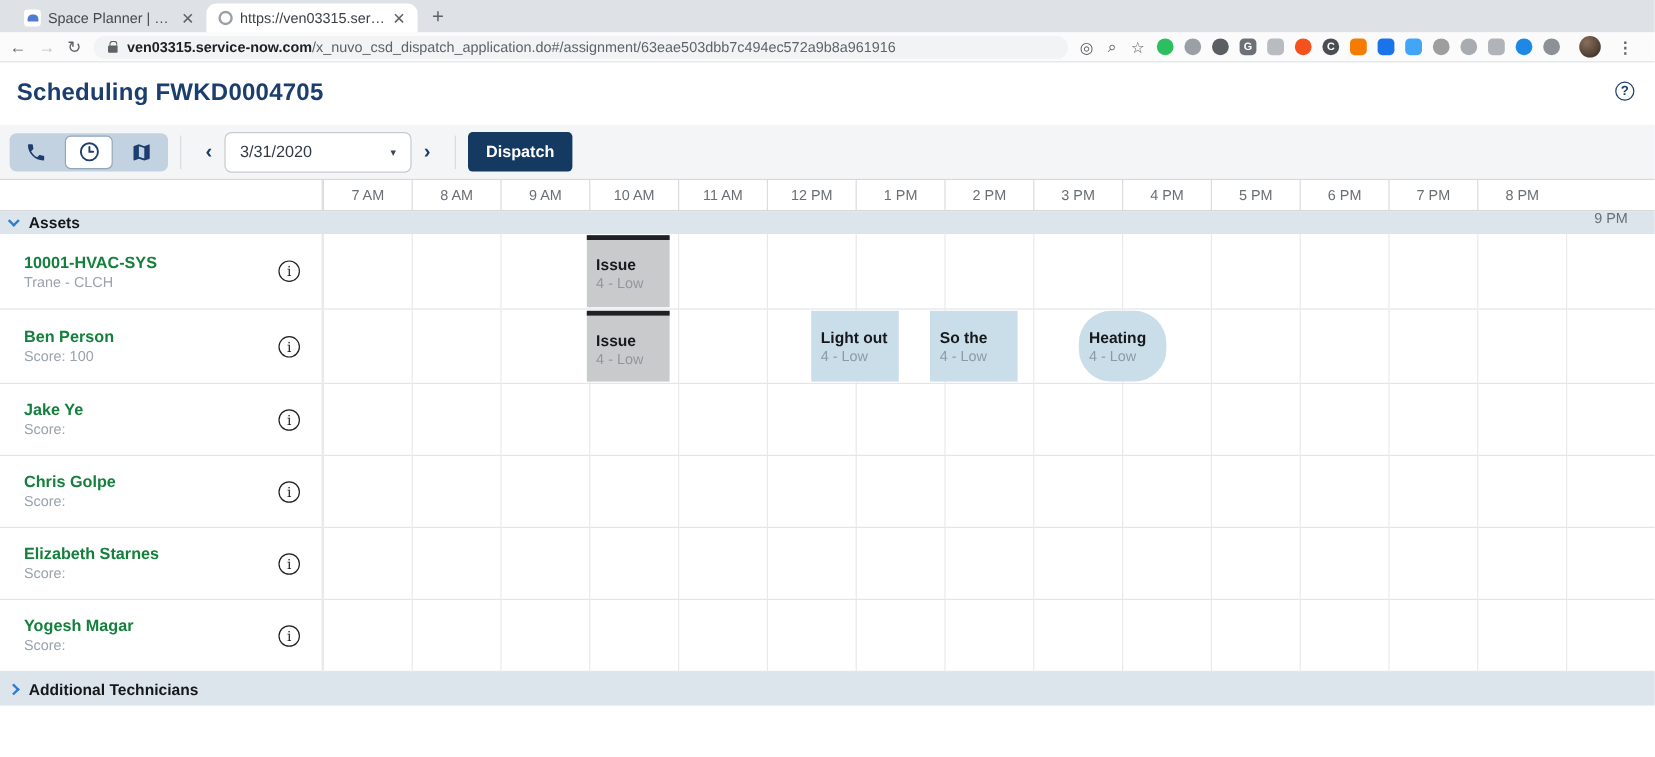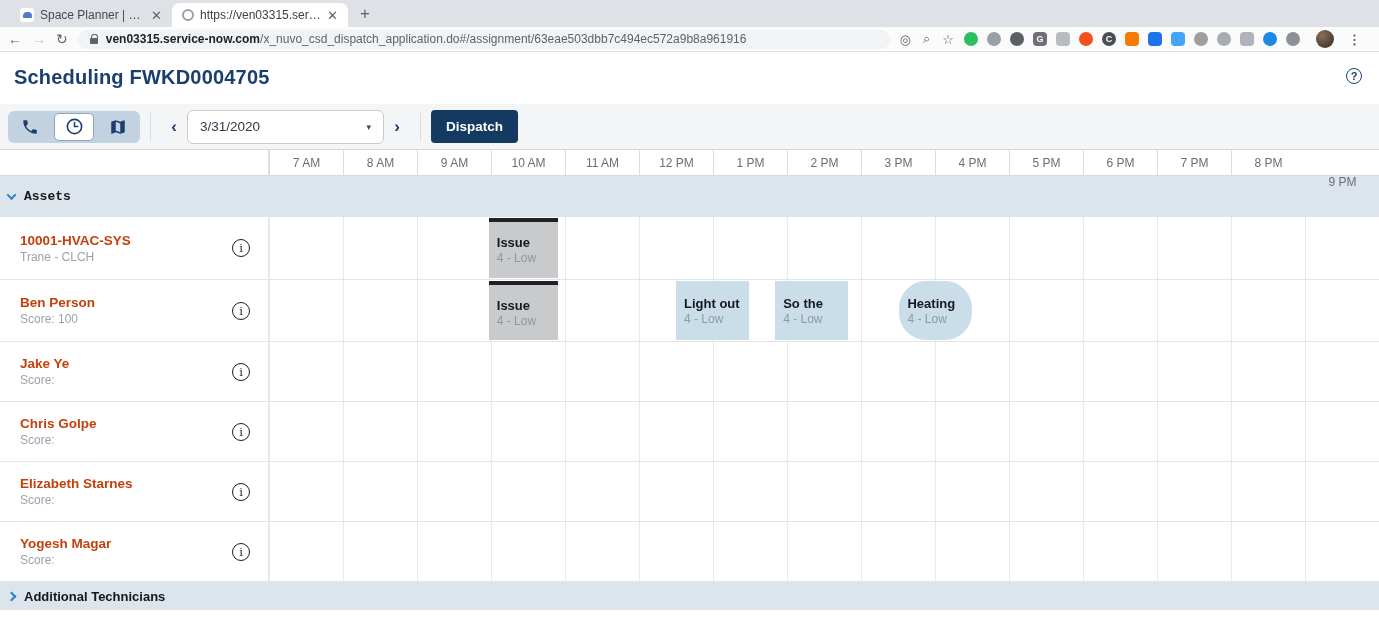--- a/index.html
+++ b/index.html
@@ -42,21 +42,21 @@
   .help-btn { position:absolute; right:17px; top:16px; width:16px; height:16px; border:1.6px solid #1b3e6e; border-radius:50%;
     color:#1b3e6e; font-size:11px; font-weight:bold; display:flex; align-items:center; justify-content:center; }
 
   .control-band { height:45px; background:#f4f5f6; display:flex; align-items:center; padding-left:8px; }
   .segmented { height:32px; width:132px; background:#c3d2e0; border-radius:6px; display:flex; align-items:center; }
   .seg { width:44px; height:32px; display:flex; align-items:center; justify-content:center; }
   .seg.selected { width:40px; height:28px; margin:0 2px; background:#fff; border:1px solid #93a7ba; border-radius:5px; }
   .seg svg { display:block; }
   .vdiv { width:1px; height:28px; background:#d9dbde; margin:0 10px; }
   .chevbtn { width:26px; text-align:center; color:#1b3e6e; font-size:17px; font-weight:bold; }
-  .datefield { width:197px; height:34px; background:#fff; border:1px solid #c7cace; border-radius:6px;
+  .datefield { width:156px; height:34px; background:#fff; border:1px solid #c7cace; border-radius:6px;
     display:flex; align-items:center; padding:16px 12px; font-size:13.5px; color:#2f3a46; }
   .datefield .caret { margin-left:auto; font-size:9px; color:#3c4856; }
   .dispatch { height:33px; padding:0 15px; background:#143a61; border-radius:4px; color:#fff;
     font-size:13.5px; font-weight:bold; display:flex; align-items:center; }
 
   
   .tl-header { height:27px; border-top:1px solid #d6d8da; border-bottom:1px solid #d6d8da; display:flex; }
   .tl-left { width:269px; flex:none; border-right:1px solid #dadce0; }
   .tl-cols { flex:1; position:relative; }
   .hourcell { position:absolute; top:0; bottom:0; border-left:1px solid #dadce0; display:flex; align-items:center; justify-content:center;
@@ -64,21 +64,21 @@
 
   .sec-header { background:#dce4ec; display:flex; align-items:center; padding-left:8px; gap:9px; }
   .sec-header .label { font-size:13px; font-weight:bold; color:#15171a; }
   .chev { width:7px; height:7px; border-right:2px solid #2d7dd2; border-bottom:2px solid #2d7dd2; flex:none; }
   .chev.down { transform:rotate(45deg) translate(-1px,-1px); }
   .chev.right { transform:rotate(-45deg); }
 
   .srow { display:flex; border-bottom:1px solid #e3e5e7; }
   .srow-left { width:269px; flex:none; border-right:1px solid #e3e5e7; position:relative;
     display:flex; flex-direction:column; justify-content:center; padding-left:20px; gap:2px; }
-  .srow-title { font-size:13.5px; font-weight:bold; color:#c2410c; }
+  .srow-title { font-size:13.5px; font-weight:bold; color:#15803d; }
   .srow-sub { font-size:12px; color:#9aa2ac; }
   .info-icon { position:absolute; right:18px; top:50%; margin-top:-9px; width:18px; height:18px;
     border:1.6px solid #1d1f23; border-radius:50%; display:flex; align-items:center; justify-content:center;
     font-family:"DejaVu Serif", serif; font-size:11.5px; color:#1d1f23; }
   .srow-tl { flex:1; position:relative; }
   .gridcol { position:absolute; top:0; bottom:0; border-left:1px solid #e7e9eb; }
 
   .event { position:absolute; top:1px; bottom:1px; display:flex; flex-direction:column; justify-content:center;
     gap:1px; padding-left:8px; overflow:hidden; }
   .event .etitle { font-size:13px; font-weight:bold; color:#16181d; white-space:nowrap; }
@@ -196,21 +196,21 @@
       <div class="hourcell" style="left: 60%; width: 6.66667%;">4 PM</div>
       <div class="hourcell" style="left: 66.6667%; width: 6.66667%;">5 PM</div>
       <div class="hourcell" style="left: 73.3333%; width: 6.66667%;">6 PM</div>
       <div class="hourcell" style="left: 80%; width: 6.66667%;">7 PM</div>
       <div class="hourcell" style="left: 86.6667%; width: 6.66667%;">8 PM</div>
       <div class="hourcell" style="left: 93.3333%; width: 6.66667%; margin-top: 32px;">9 PM</div>
     </div>
 </div>
 
 <div id="schedule-body">
-    <div class="sec-header" style="height: 41px; font-family: Liberation Mono, monospace;">
+    <div class="sec-header" style="height: 19px;">
       <span class="chev down"></span>
       <span class="label">Assets</span>
     </div>
     <div class="srow" style="height: 63px;">
       <div class="srow-left">
         <div class="srow-title">10001-HVAC-SYS</div>
         <div class="srow-sub">Trane - CLCH</div>
         <span class="info-icon">i</span>
       </div>
       <div class="srow-tl">

